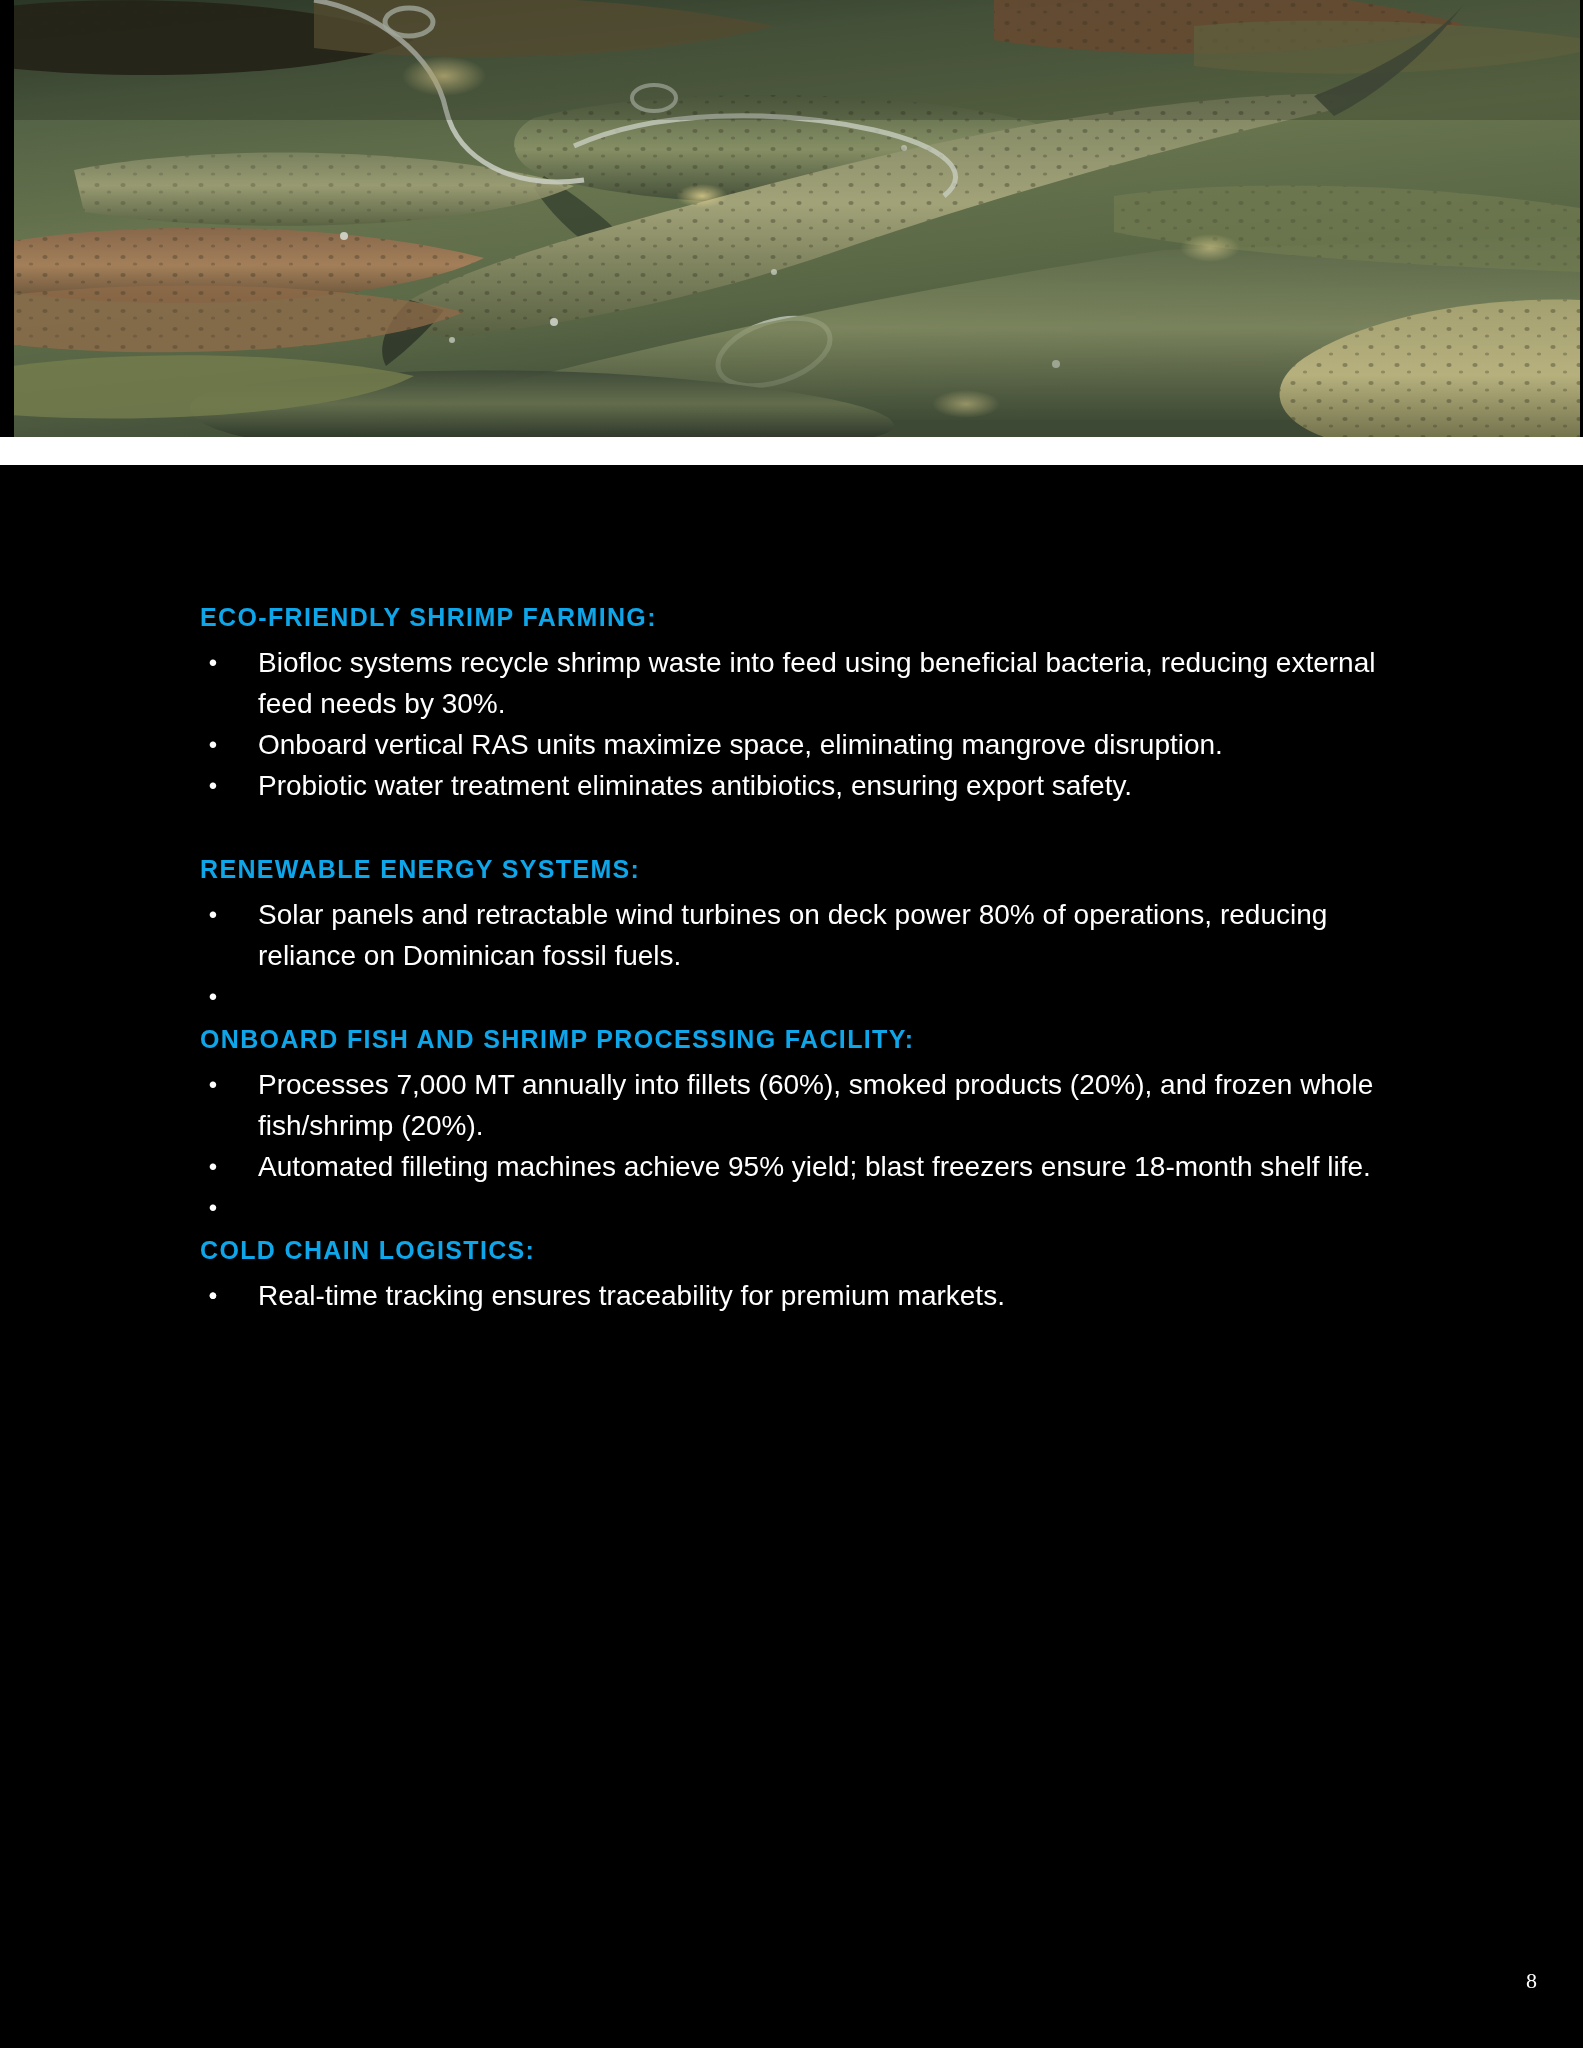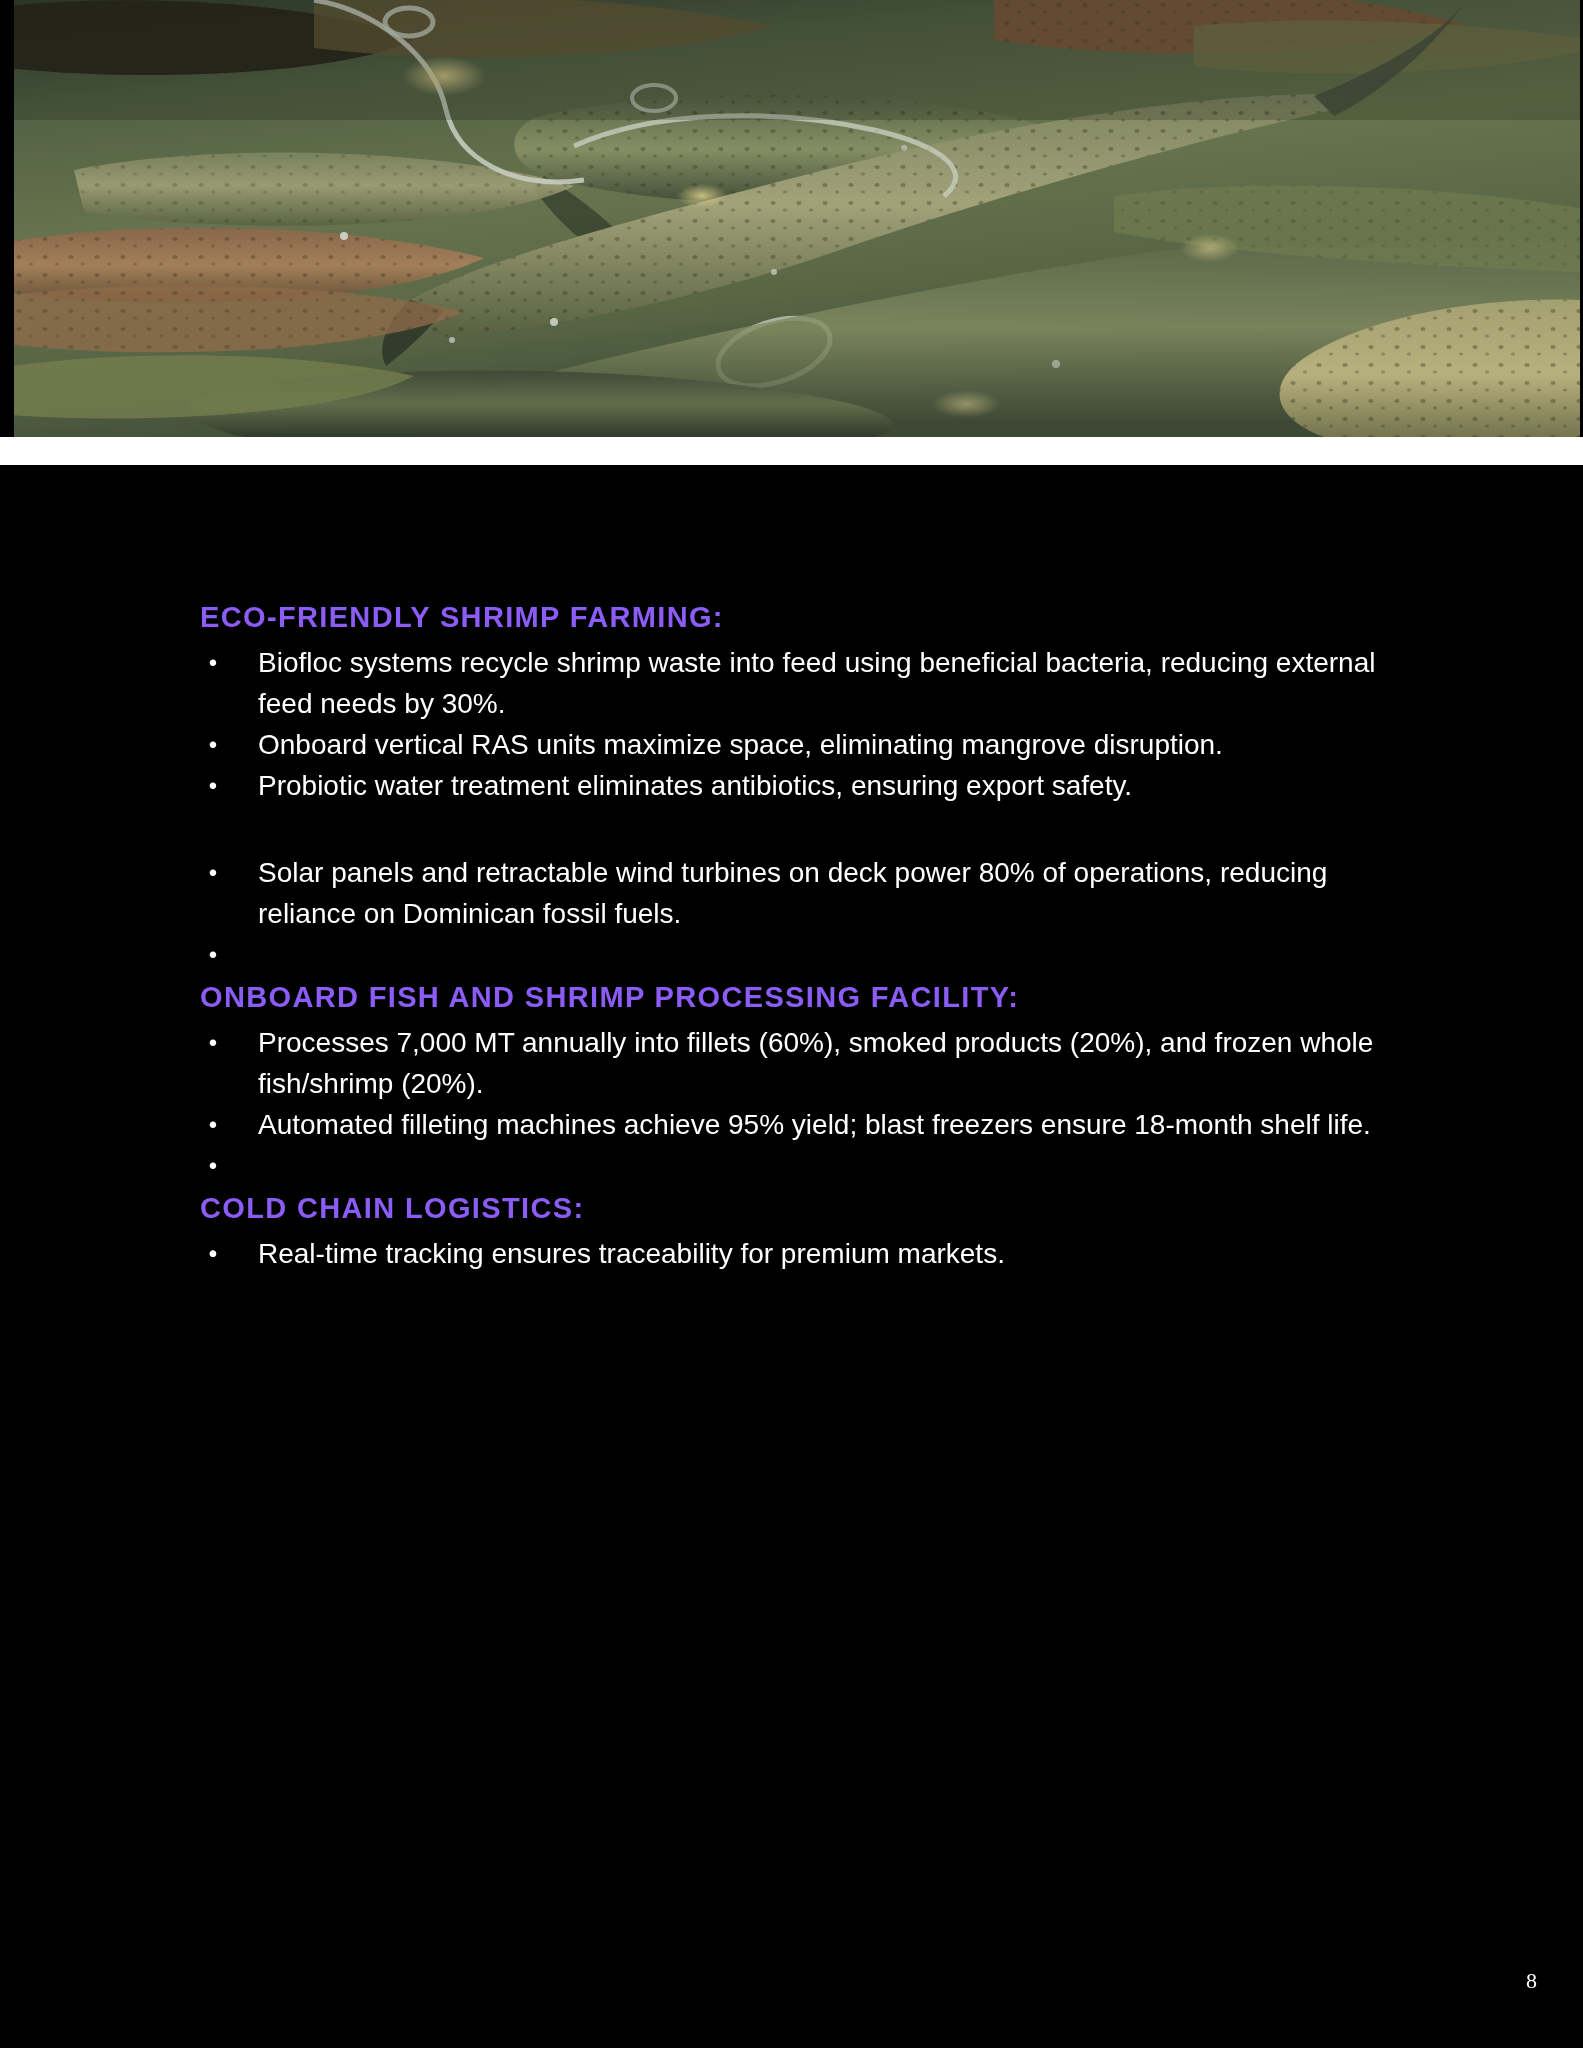--- a/index.html
+++ b/index.html
@@ -50,23 +50,23 @@
     position: absolute;
     left: 200px;
     top: 600px;
     width: 1200px;
   }
 
   .section { margin-bottom: 46px; }
   .section:last-child { margin-bottom: 16px; }
 
   .section-heading {
-    color: #8b5cf6;
+    color: #0ea5e9;
     font-family: "Liberation Sans", sans-serif;
-    font-size: 29px;
+    font-size: 25px;
     font-weight: bold;
     letter-spacing: 1.35px;
     line-height: 34px;
     margin: 0 0 8px 0;
     white-space: nowrap;
   }
 
   ul.bullets {
     list-style: none;
     margin: 0;
@@ -242,20 +242,21 @@
           <span>Onboard vertical RAS units maximize space, eliminating mangrove disruption.</span>
         </li>
         <li>
           <span class="bullet-mark">•</span>
           <span>Probiotic water treatment eliminates antibiotics, ensuring export safety.</span>
         </li>
       </ul>
     </div>
 
     <div class="section">
+      <h2 class="section-heading">RENEWABLE ENERGY SYSTEMS:</h2>
       <ul class="bullets">
         <li>
           <span class="bullet-mark">•</span>
           <span>Solar panels and retractable wind turbines on deck power 80% of operations, reducing reliance on Dominican fossil fuels.</span>
         </li>
         <li>
           <span class="bullet-mark">•</span>
         </li>
       </ul>
     </div>

